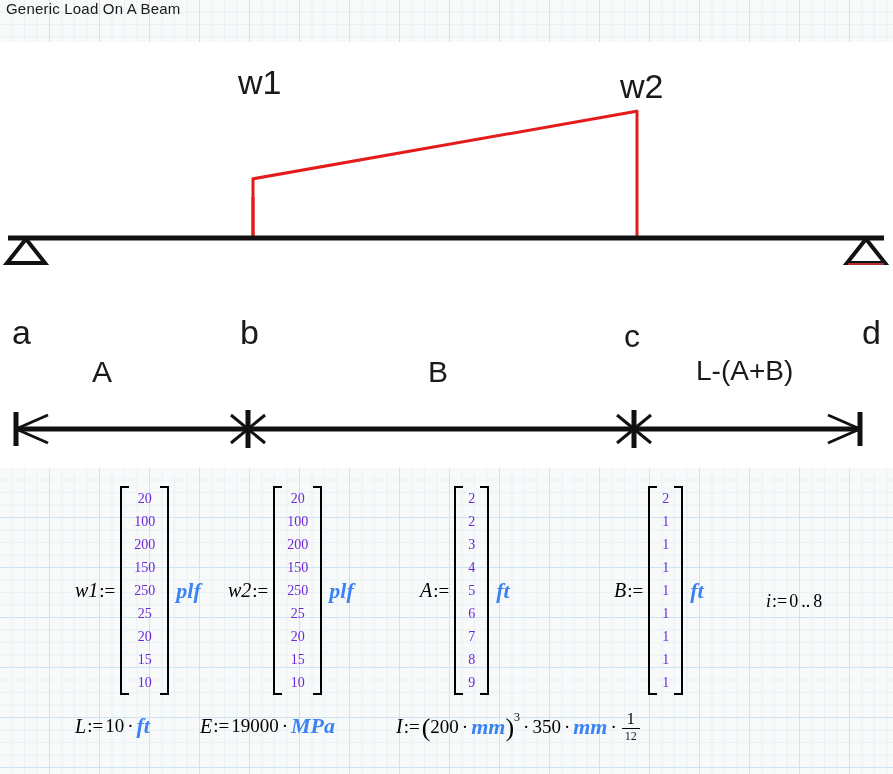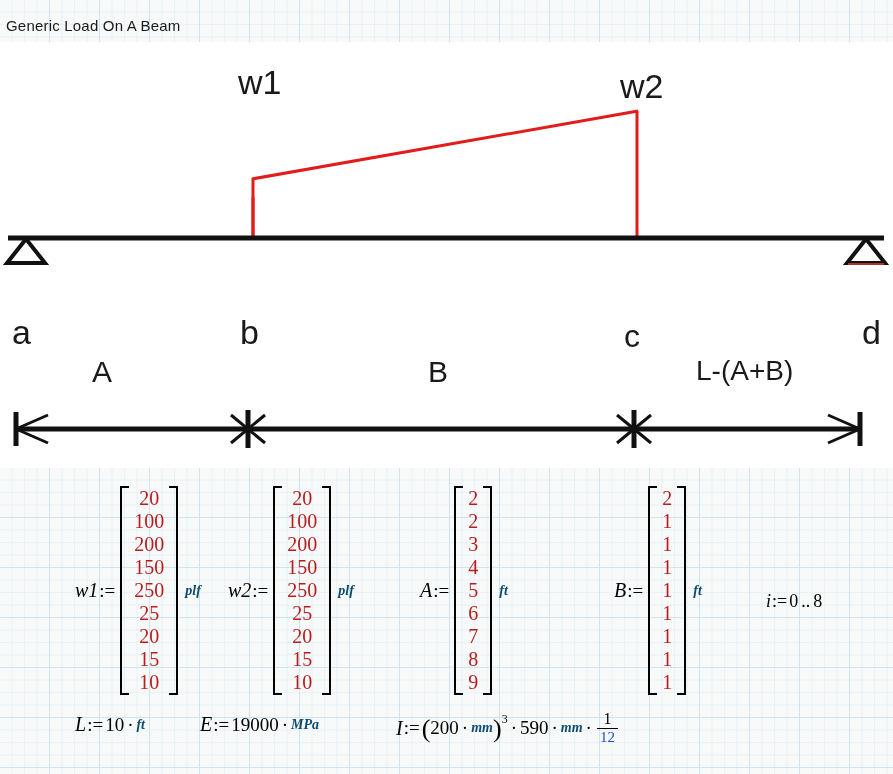--- a/index.html
+++ b/index.html
@@ -42,21 +42,21 @@
     top: 42px;
     width: 893px;
     height: 426px;
     background: #ffffff;
   }
 
   
   #doc-title {
     position: absolute;
     left: 6px;
-    top: 17px;
+    top: 0;
     font-size: 15px;
     color: #1a1a1a;
     font-family: "Liberation Sans", sans-serif;
     white-space: nowrap;
     letter-spacing: 0.2px;
   }
 
   
   #beam-figure {
     position: absolute;
@@ -98,22 +98,22 @@
   }
   .massign {
     font-size: 19px;
     color: #000;
     margin: 0 2px 0 1px;
     font-family: "Liberation Serif", serif;
   }
   .munit {
     font-style: italic;
     font-weight: bold;
-    font-size: 14px;
-    color: #0c4a6e;
+    font-size: 22px;
+    color: #3b82f6;
     font-family: "Liberation Serif", serif;
     margin-left: 7px;
   }
   .mnum {
     font-size: 19px;
     color: #000;
     font-family: "Liberation Serif", serif;
   }
   .mdot {
     font-size: 19px;
@@ -135,23 +135,23 @@
   }
   .vec .brk-l { border-left: 2px solid #000; }
   .vec .brk-r { border-right: 2px solid #000; }
   .vec .cells {
     display: flex;
     flex-direction: column;
     align-items: center;
     padding: 1px 5px;
   }
   .vec .cell {
-    font-size: 20px;
+    font-size: 14px;
     line-height: 23px;
-    color: #b91c1c;
+    color: #6d28d9;
     font-family: "Liberation Serif", serif;
     text-align: center;
   }
 
   
   .mexp {
     font-size: 12px;
     vertical-align: super;
     position: relative;
     top: -9px;
@@ -174,24 +174,24 @@
     margin-left: 2px;
     line-height: 1;
   }
   .frac .num {
     font-size: 16px;
     padding: 0 3px 1px 3px;
     color: #000;
     font-family: "Liberation Serif", serif;
   }
   .frac .den {
-    font-size: 15px;
+    font-size: 12px;
     padding: 1px 3px 0 3px;
     border-top: 1.5px solid #000;
-    color: #1d4ed8;
+    color: #0f172a;
     font-family: "Liberation Serif", serif;
   }
 </style>
 </head>
 <body>
 
 <div class="grid" id="grid-top"></div>
 <div class="white-band"></div>
 <div class="grid" id="grid-bottom"></div>
 
@@ -381,21 +381,21 @@
     <span class="defn">
       <span class="mvar">I</span>
       <span class="massign">:=</span>
       <span class="paren">(</span>
       <span class="mnum">200</span>
       <span class="mdot">·</span>
       <span class="munit" style="margin-left:0;">mm</span>
       <span class="paren">)</span>
       <span class="mexp">3</span>
       <span class="mdot">·</span>
-      <span class="mnum">590</span>
+      <span class="mnum">350</span>
       <span class="mdot">·</span>
       <span class="munit" style="margin-left:0;">mm</span>
       <span class="mdot">·</span>
       <span class="frac">
         <span class="num">1</span>
         <span class="den">12</span>
       </span>
     </span>
   </div>
 

